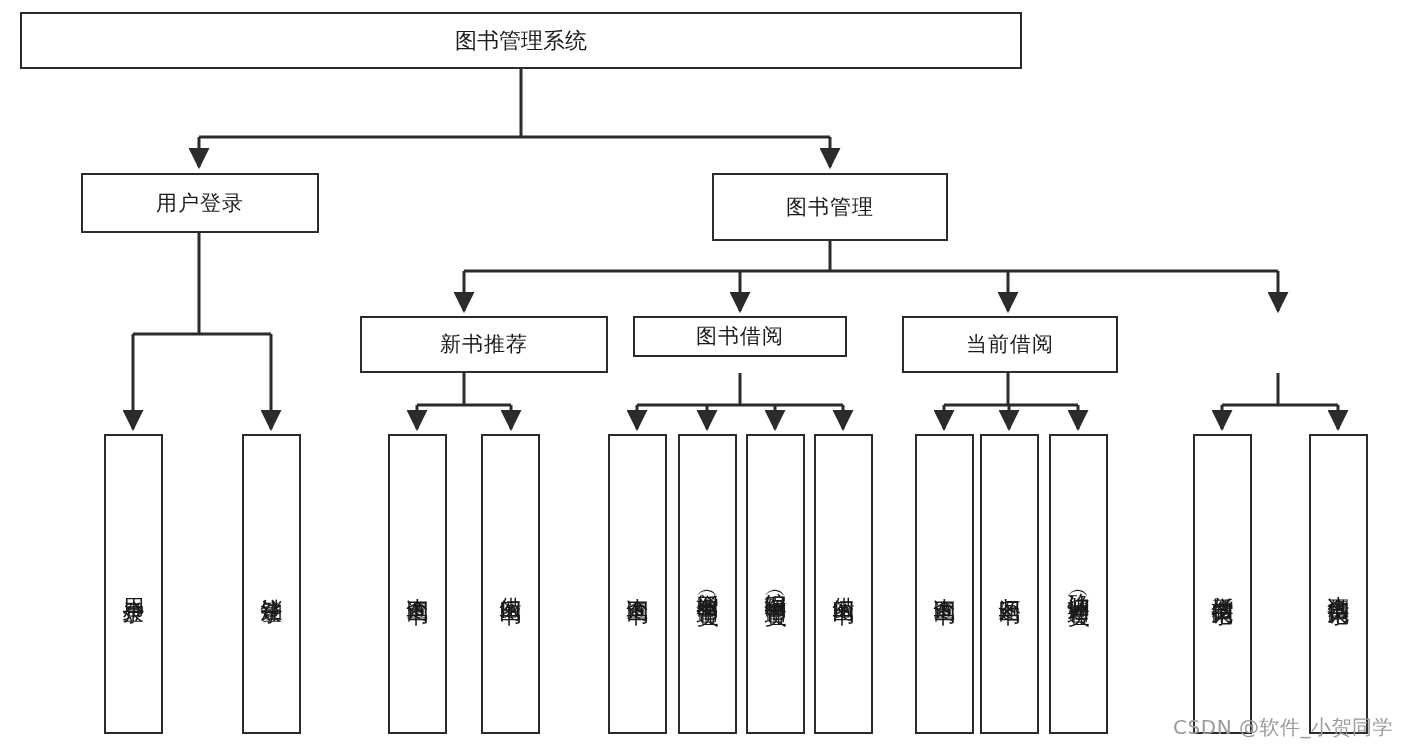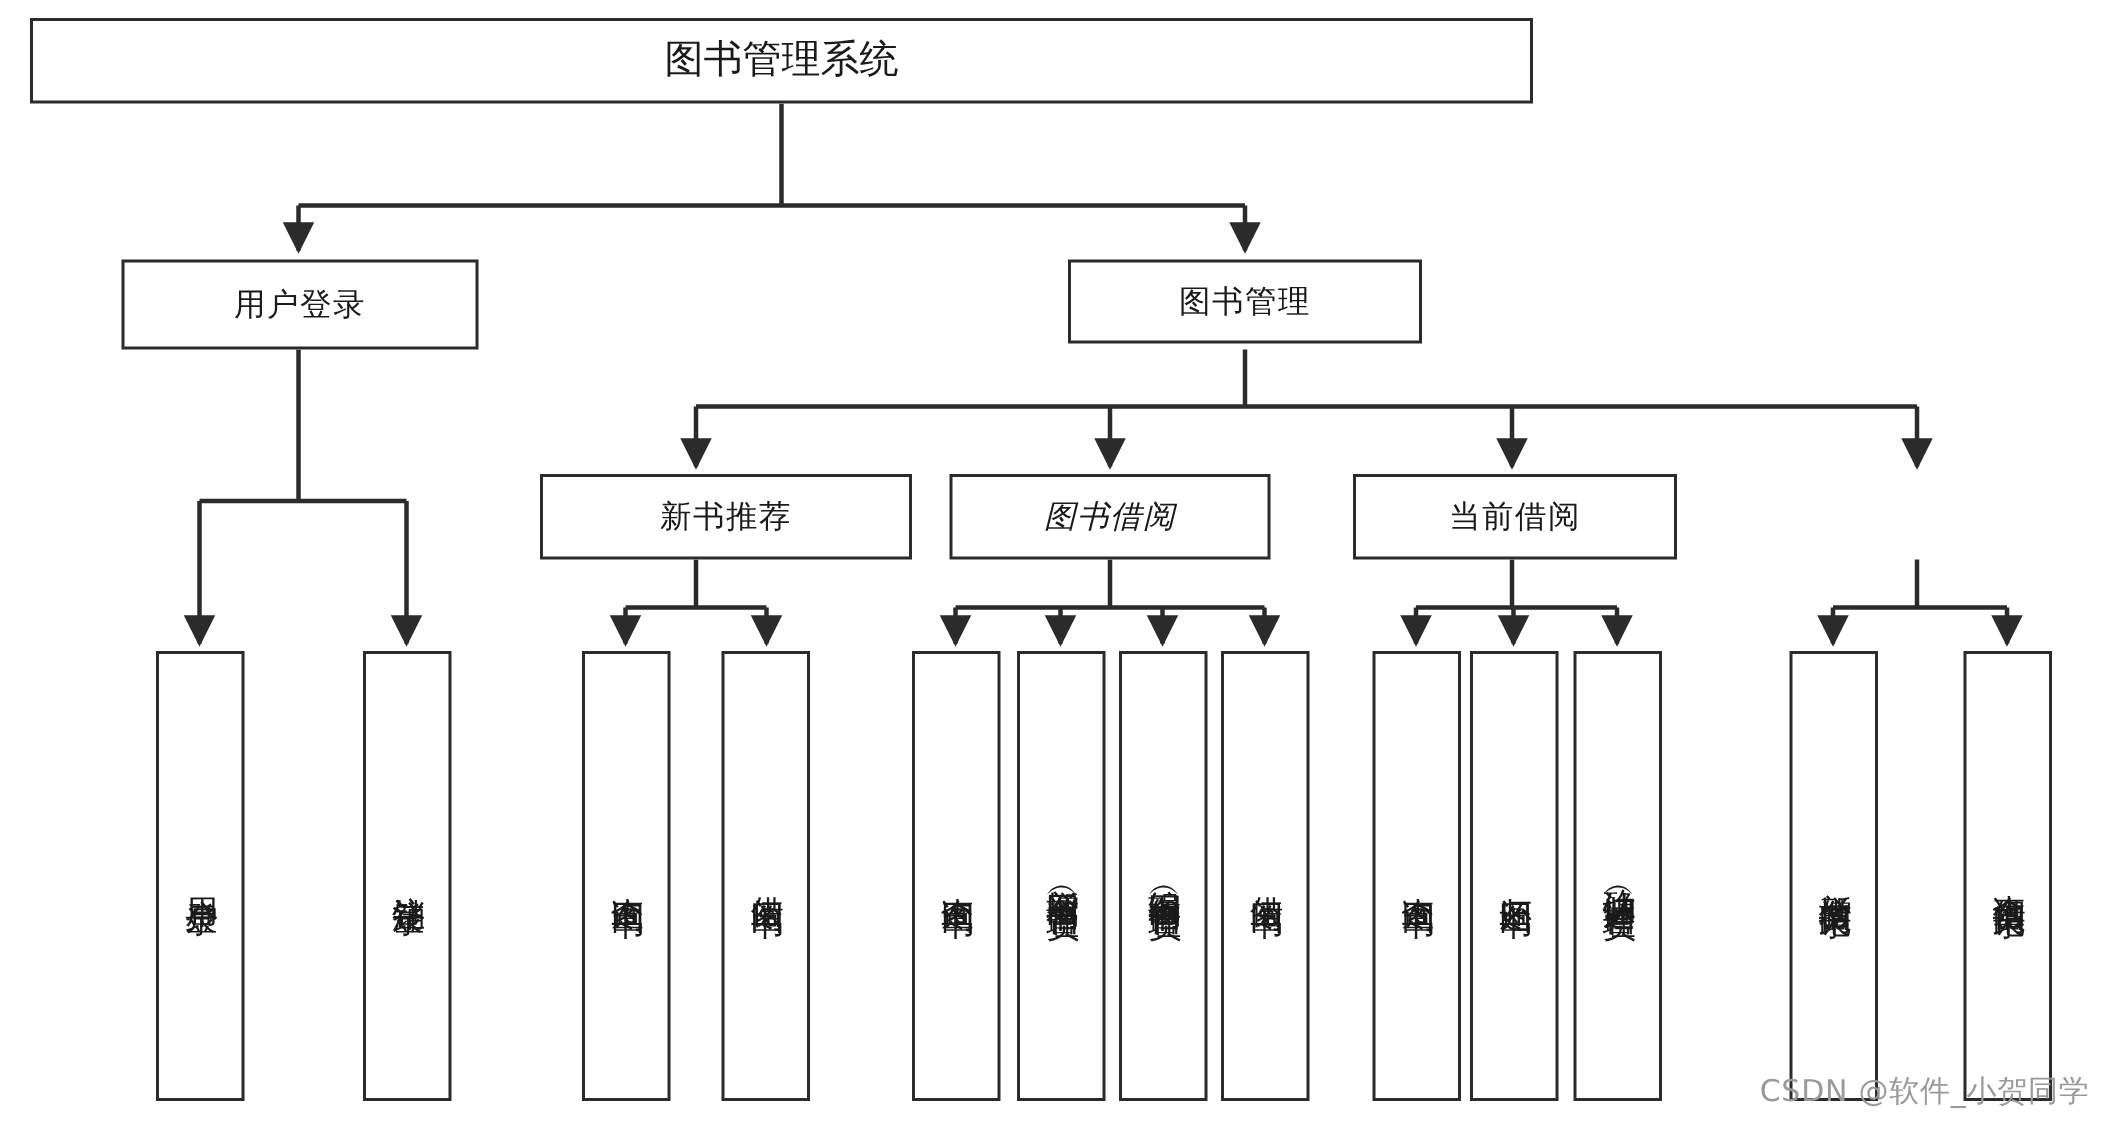--- a/index.html
+++ b/index.html
@@ -35,21 +35,21 @@
     align-items: center;
     justify-content: center;
     color: #1a1a1a;
     line-height: 1.18;
   }
   .node.h {
     font-size: 21px;
     letter-spacing: 1px;
   }
   .node.root {
-    font-size: 26px;
+    font-size: 22px;
   }
   .node.leaf {
     writing-mode: vertical-rl;
     text-orientation: upright;
     font-size: 22px;
     letter-spacing: 2px;
     padding: 6px 0;
     align-items: center;
     justify-content: center;
     white-space: nowrap;
@@ -128,29 +128,29 @@
   </svg>
 
   <div class="node root" style="left:20px; top:12px; width:1002px; height:57px;">
     <span class="node-label">图书管理系统</span>
   </div>
 
   <div class="node h" style="left:81px; top:173px; width:238px; height:60px;">
     <span class="node-label">用户登录</span>
   </div>
 
-  <div class="node h" style="left:712px; top:173px; width:236px; height:56px;">
+  <div class="node h" style="left:712px; top:173px; width:236px; height:68px;">
     <span class="node-label">图书管理</span>
   </div>
 
   <div class="node h" style="left:360px; top:316px; width:248px; height:57px;">
     <span class="node-label">新书推荐</span>
   </div>
 
-  <div class="node h" style="left:633px; top:316px; width:214px; height:57px;font-style:italic;">
+  <div class="node h" style="left:633px; top:316px; width:214px; height:41px;">
     <span class="node-label">图书借阅</span>
   </div>
 
   <div class="node h" style="left:902px; top:316px; width:216px; height:57px;">
     <span class="node-label">当前借阅</span>
   </div>
 
 
   <div class="node leaf" style="left:104px; top:434px; width:59px; height:300px;">
     <span class="node-label">用户登录</span>

